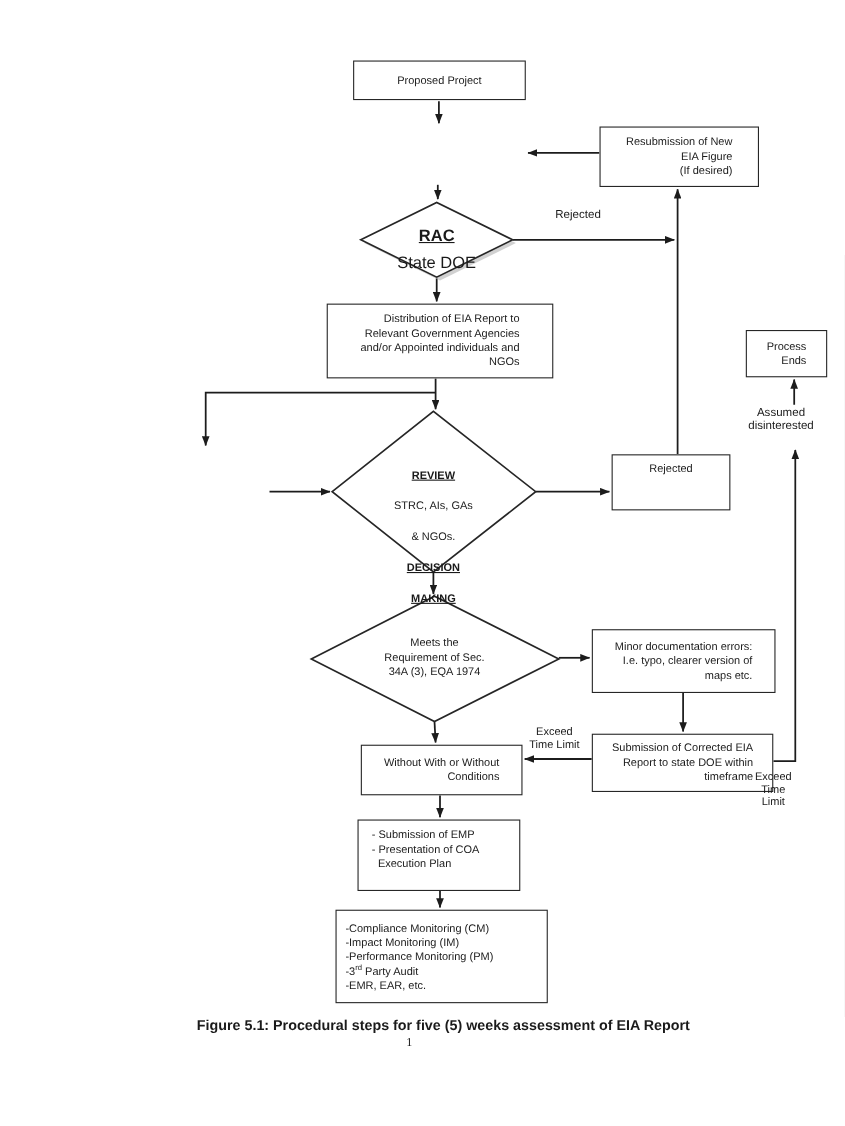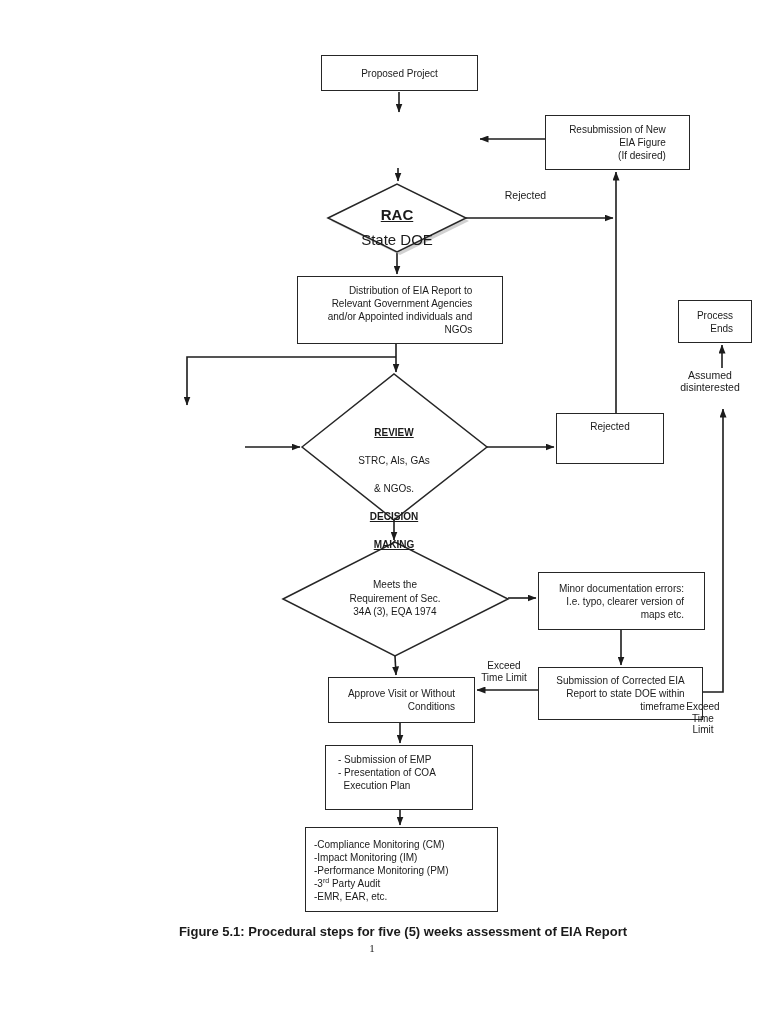--- a/index.html
+++ b/index.html
@@ -95,21 +95,21 @@
 Ends</div>
 
   <div class="box" style="left:538px;top:572px;width:167px;height:58px">Minor documentation errors:
 I.e. typo, clearer version of
 maps etc.</div>
 
   <div class="box" style="left:538px;top:667px;width:165px;height:53px">Submission of Corrected EIA
 Report to state DOE within
 timeframe</div>
 
-  <div class="box" style="left:328px;top:677px;width:147px;height:46px">Approve Visit or Without
+  <div class="box" style="left:328px;top:677px;width:147px;height:46px">Without With or Without
 Conditions</div>
 
   <div class="box leftalign" style="left:325px;top:745px;width:148px;height:65px;padding:7px 8px 0 12px">- Submission of EMP
 - Presentation of COA
 &nbsp;&nbsp;Execution Plan</div>
 
   <div class="box leftalign" style="left:305px;top:827px;width:193px;height:85px;padding:10px 2px 0 8px;display:block;white-space:normal">
     <div>-Compliance Monitoring (CM)</div>
     <div>-Impact Monitoring (IM)</div>
     <div>-Performance Monitoring (PM)</div>

